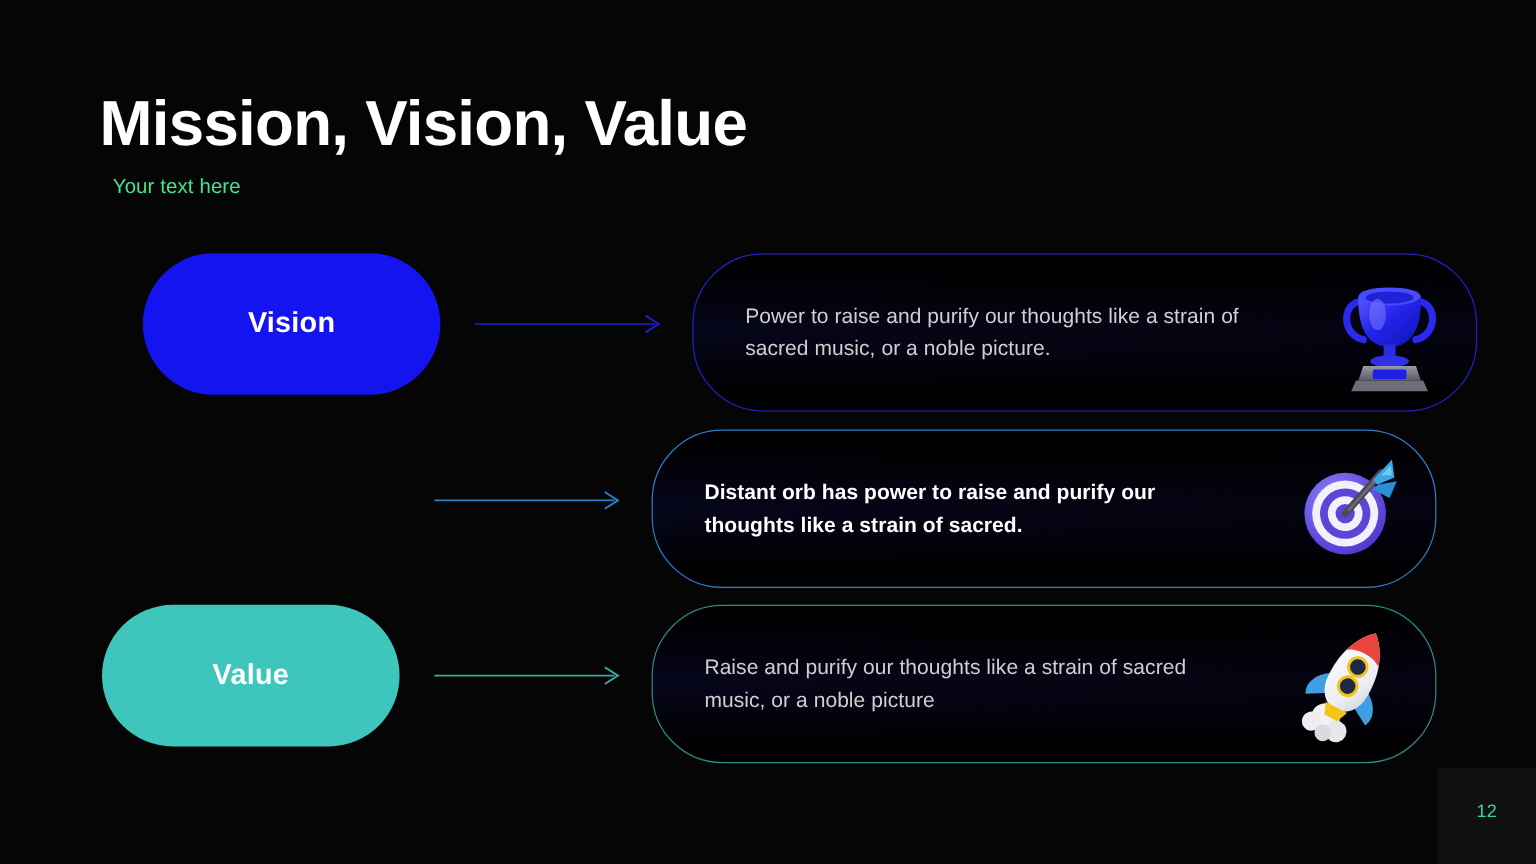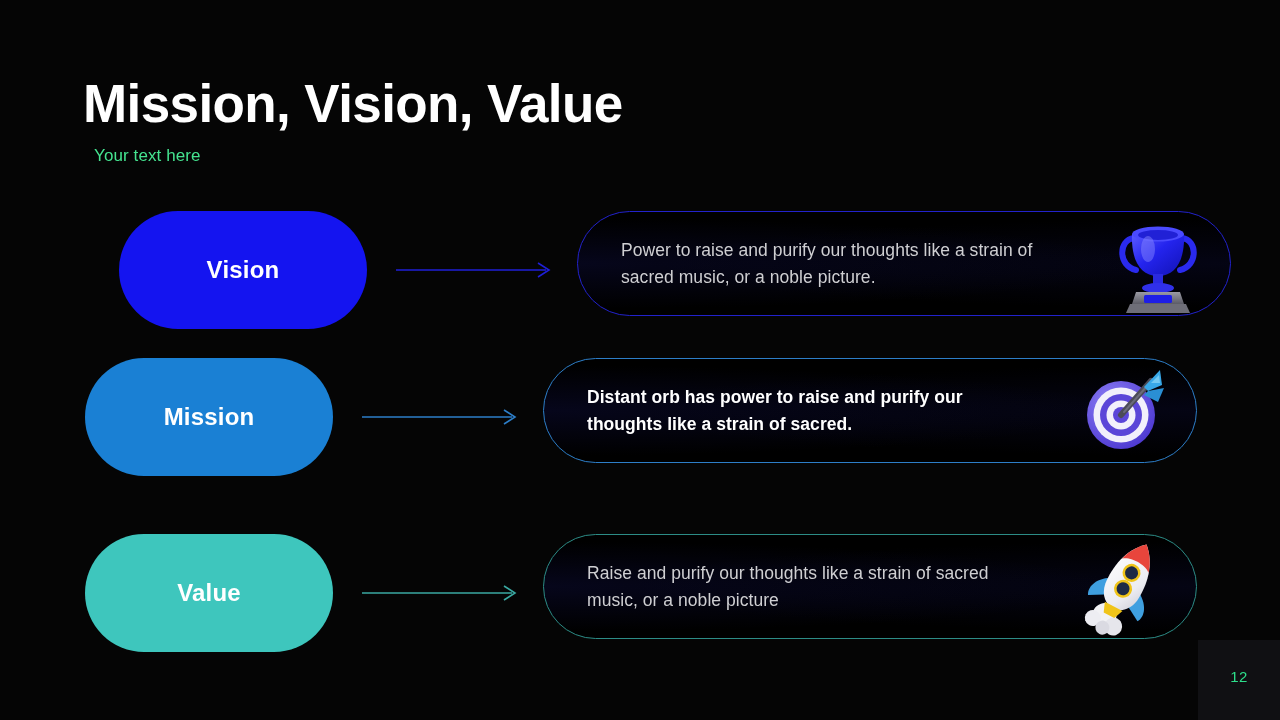--- a/index.html
+++ b/index.html
@@ -44,21 +44,21 @@
   }
 
   
   .row {
     position:absolute;
     left:0; right:0;
     height:118px;
   }
   .row-0 { top:211px;margin-left:34px; }
   .row-1 { top:358px; }
-  .row-2 { top:534px; }
+  .row-2 { top:504px; }
 
   
   .label-pill {
     position:absolute;
     left:85px; top:0;
     width:248px; height:118px;
     border-radius:62px;
     display:flex;
     align-items:center;
     justify-content:center;
@@ -76,21 +76,21 @@
     left:362px; top:0;
     width:155px; height:118px;
     display:flex; align-items:center;
   }
   .connector svg { display:block; overflow:visible; }
 
   
   .desc-pill {
     position:absolute;
     left:543px; top:0;
-    width:654px; height:105px;
+    width:654px; height:132px;
     border-radius:59px;
     border:1px solid #2222cc;
     display:flex;
     align-items:center;
     padding:0 24px 0 43px;
     background:
       radial-gradient(ellipse at 0% 50%, rgba(20,20,90,0.30) 0%, rgba(0,0,0,0) 62%),
       radial-gradient(ellipse at 100% 50%, rgba(20,20,90,0.22) 0%, rgba(0,0,0,0) 62%),
       #000000;
   }
@@ -180,23 +180,20 @@
           <path d="M24 78 L68 78 L72 90 L20 90 Z" fill="url(#baseG)"></path>
           <path d="M18 90 L74 90 L78 99 L14 99 Z" fill="#6e6e78"></path>
           <rect x="32" y="81" width="28" height="8" rx="1.5" fill="#1e1ee6"></rect>
         </svg>
       </div>
     </div>
   </div>
 
   <div class="row row-1">
 
-    <div class="label-pill" id="pill-1" style="background: rgb(26, 128, 212);">
-      <span class="label-text">Mission</span>
-    </div>
 
     <div class="connector">
       <svg width="155" height="20" viewBox="0 0 155 20">
         <line x1="0" y1="10" x2="150" y2="10" stroke="#2d7ec8" stroke-width="1.4"></line>
         <polyline points="142,3 153,10 142,17" fill="none" stroke="#2d7ec8" stroke-width="1.6"></polyline>
       </svg>
     </div>
 
     <div class="desc-pill" id="desc-1" style="border-color: rgb(45, 126, 200);">
       <div class="desc-text" style="color: rgb(255, 255, 255); font-weight: bold;">Distant  orb has power to raise and  purify our

